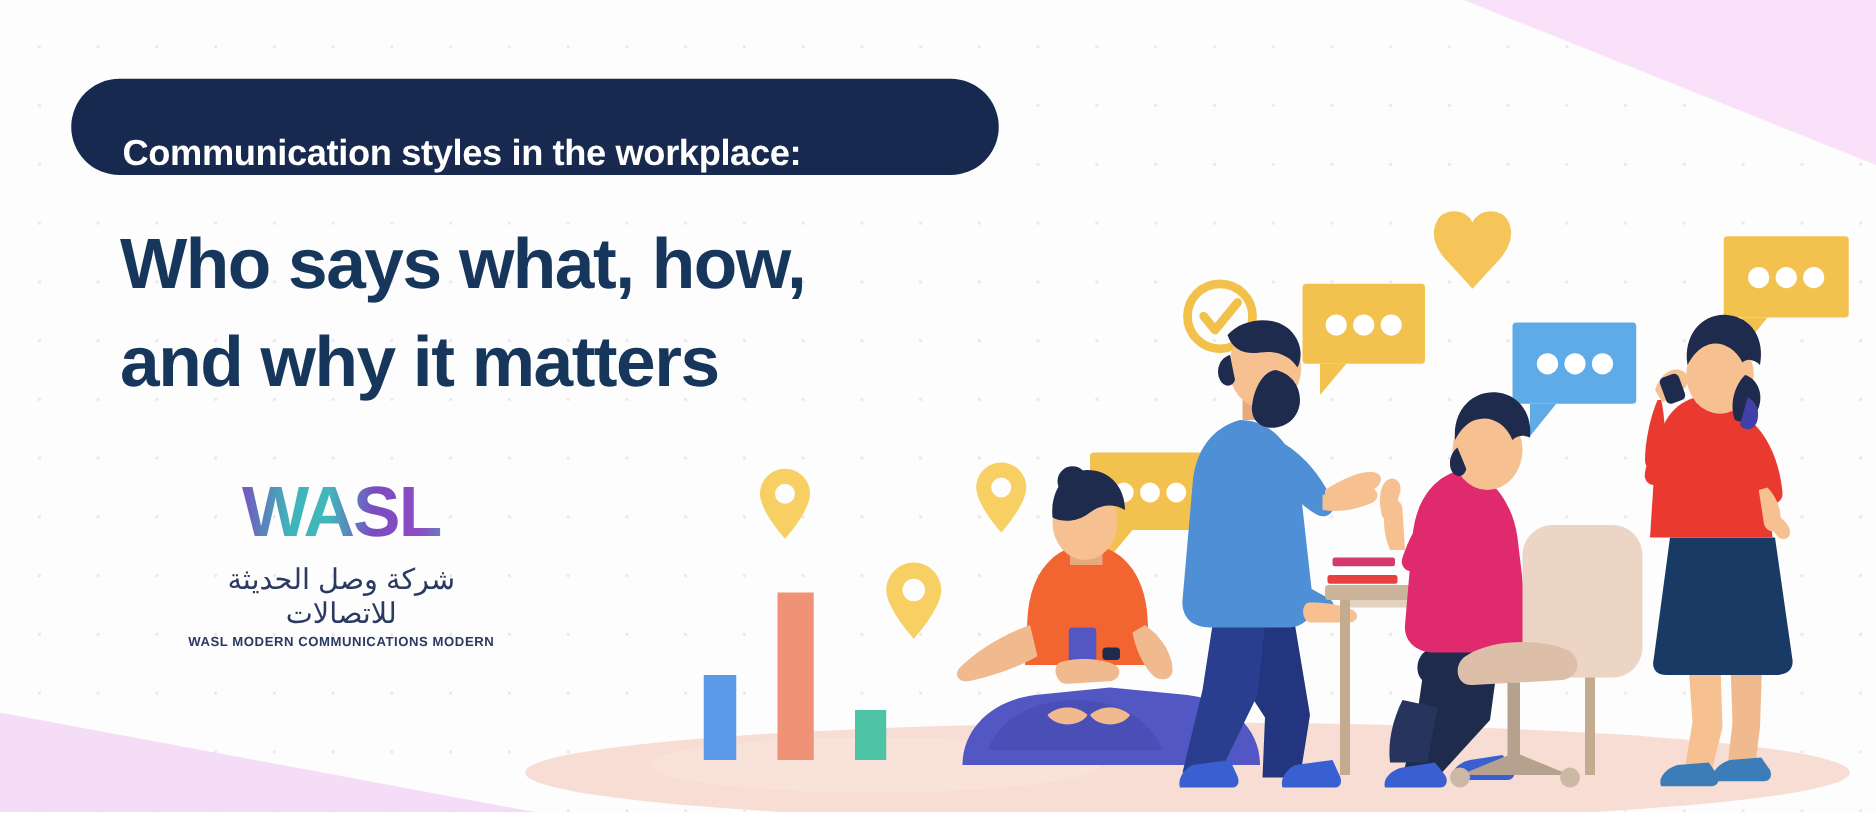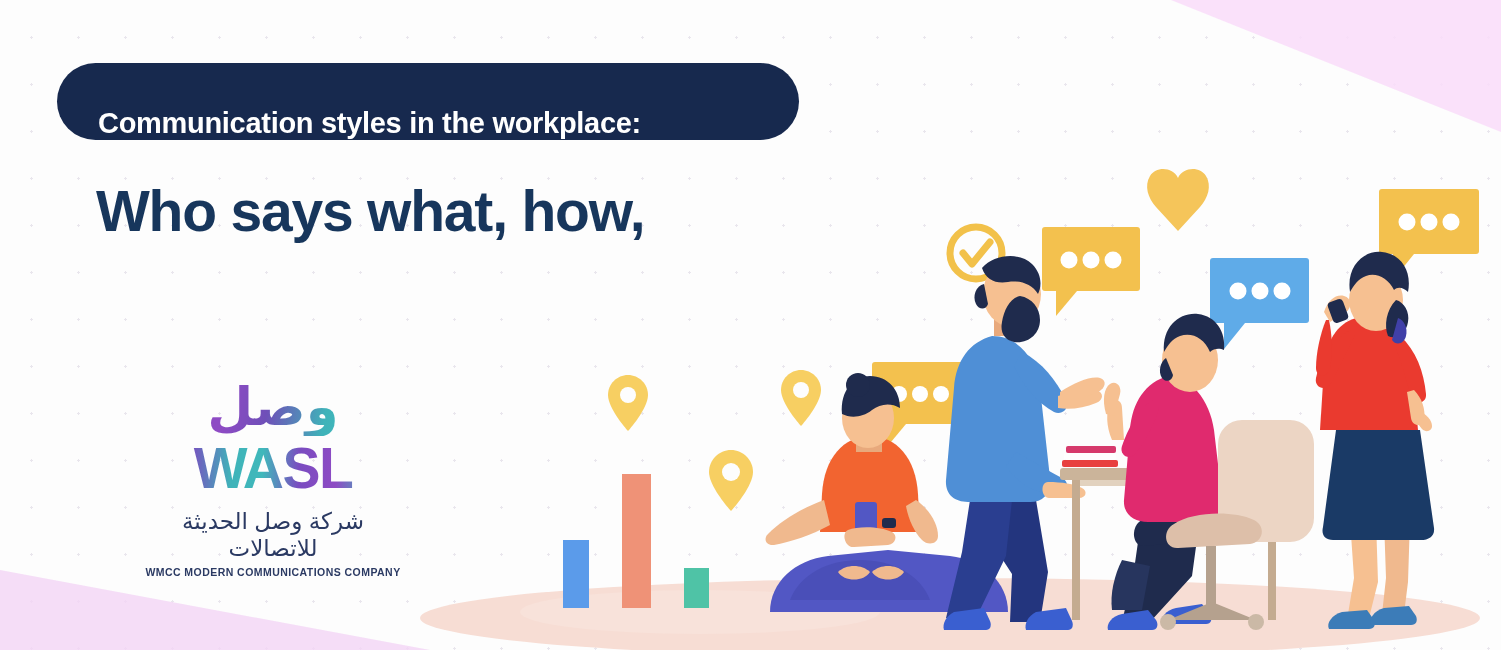--- a/index.html
+++ b/index.html
@@ -266,22 +266,22 @@
     </g>
 
   </svg>
 
   <div class="pill">
     <span>Communication styles in the workplace:</span>
   </div>
 
   <div class="headline">
     <div>Who says what, how,</div>
+    <div>and why it matters</div>
   </div>
 
   <div class="logo">
-    <div class="logo-ar">وصل</div>
     <div class="logo-wmcc">WASL</div>
     <div class="logo-sub-ar">شركة وصل الحديثة للاتصالات</div>
-    <div class="logo-sub-en">WMCC MODERN COMMUNICATIONS COMPANY</div>
+    <div class="logo-sub-en">WASL MODERN COMMUNICATIONS MODERN</div>
   </div>
 
 </div>
 
 </body></html>

